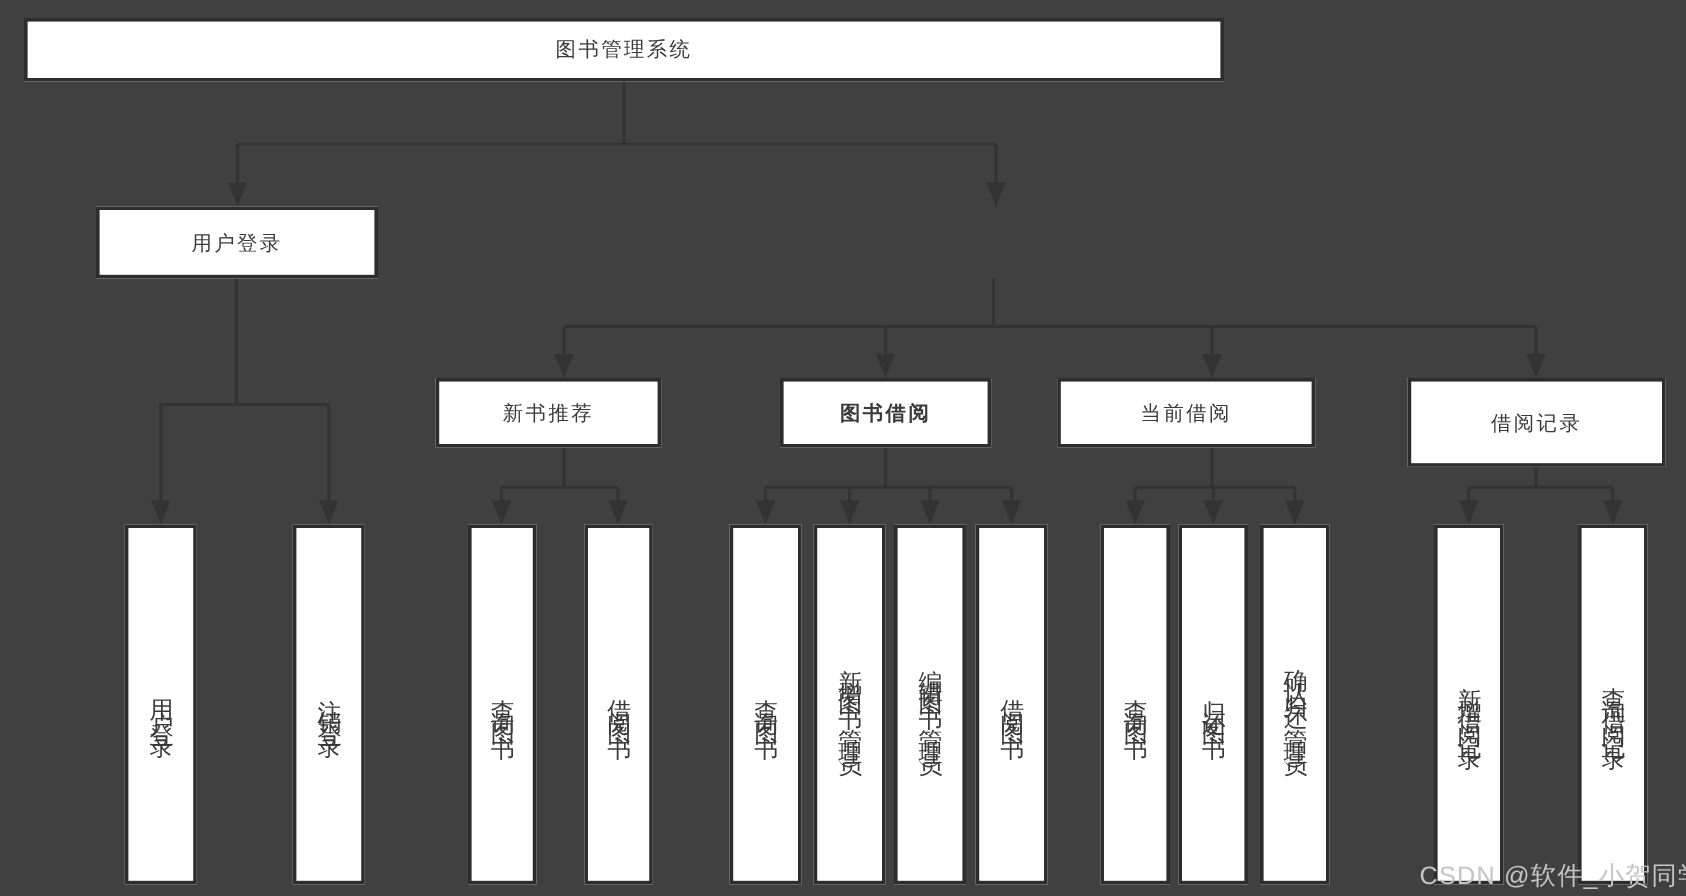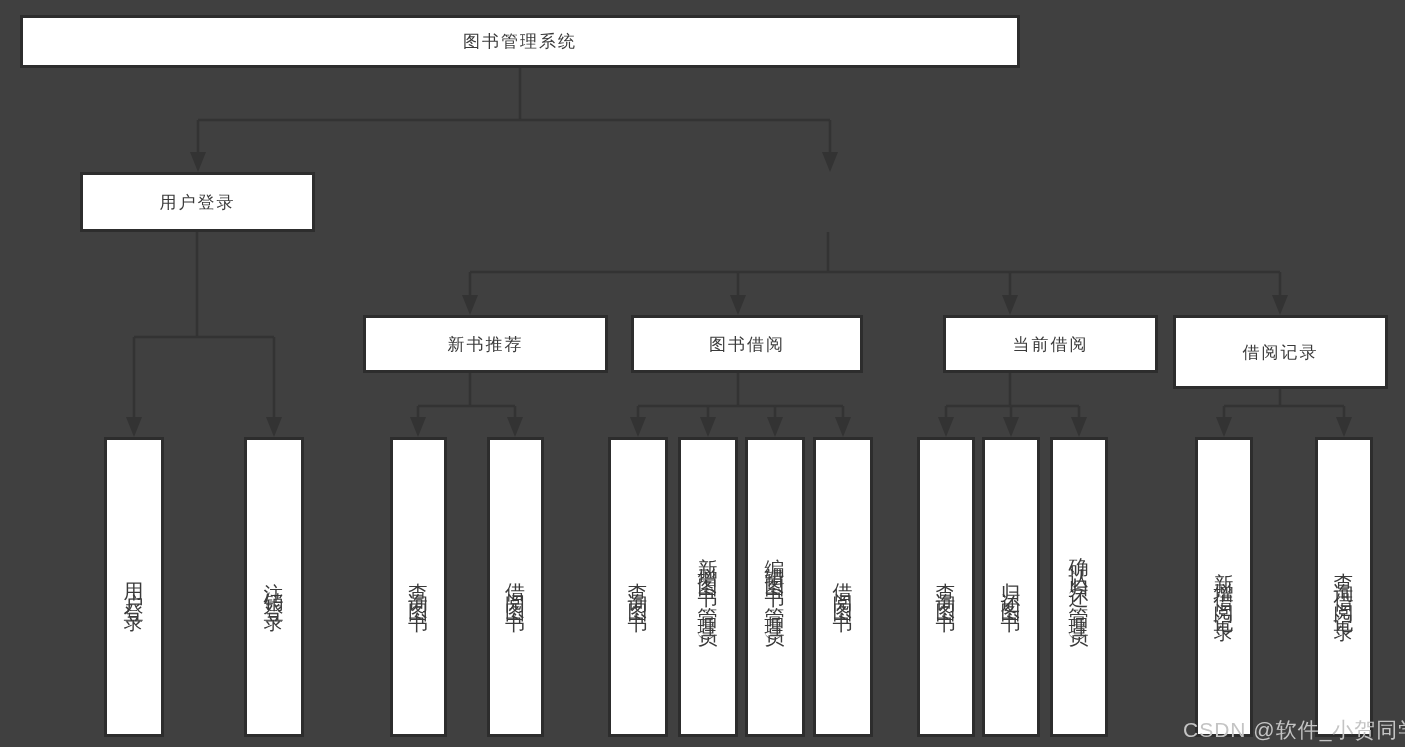--- a/index.html
+++ b/index.html
@@ -50,23 +50,23 @@
     font-size: 21px;
     color: #c4c4c4;
     letter-spacing: 1px;
     z-index: 5;
     white-space: nowrap;
   }
   
   .n-root  { left: 20px;   top: 15px;  width: 1000px; height: 53px; }
   .n-l1-0  { left: 80px;   top: 172px; width: 235px;  height: 60px; }
   .n-l1-1  { left: 710px;  top: 172px; width: 237px;  height: 60px; }
-  .n-l2-0  { left: 363px;  top: 315px; width: 245px;  height: 58px; }
-  .n-l2-1  { left: 631px;  top: 315px; width: 232px;  height: 58px; }
-  .n-l2-2  { left: 943px;  top: 315px; width: 215px;  height: 58px; text-align: center; }
+  .n-l2-0  { left: 363px;  top: 315px; width: 188px;  height: 58px; }
+  .n-l2-1  { left: 650px;  top: 315px; width: 176px;  height: 58px; font-weight: bold; }
+  .n-l2-2  { left: 881px;  top: 315px; width: 215px;  height: 58px; text-align: center; }
   .n-l2-3  { left: 1173px; top: 315px; width: 215px;  height: 74px; }
   .leaf    { top: 437px; height: 300px; }
   .lf-login-0 { left: 104px;  width: 60px; }
   .lf-login-1 { left: 244px;  width: 60px; }
   .lf-rec-0   { left: 390px;  width: 57px; }
   .lf-rec-1   { left: 487px;  width: 57px; }
   .lf-bor-0   { left: 608px;  width: 60px; }
   .lf-bor-1   { left: 678px;  width: 60px; }
   .lf-bor-2   { left: 745px;  width: 60px; }
   .lf-bor-3   { left: 813px;  width: 60px; }

